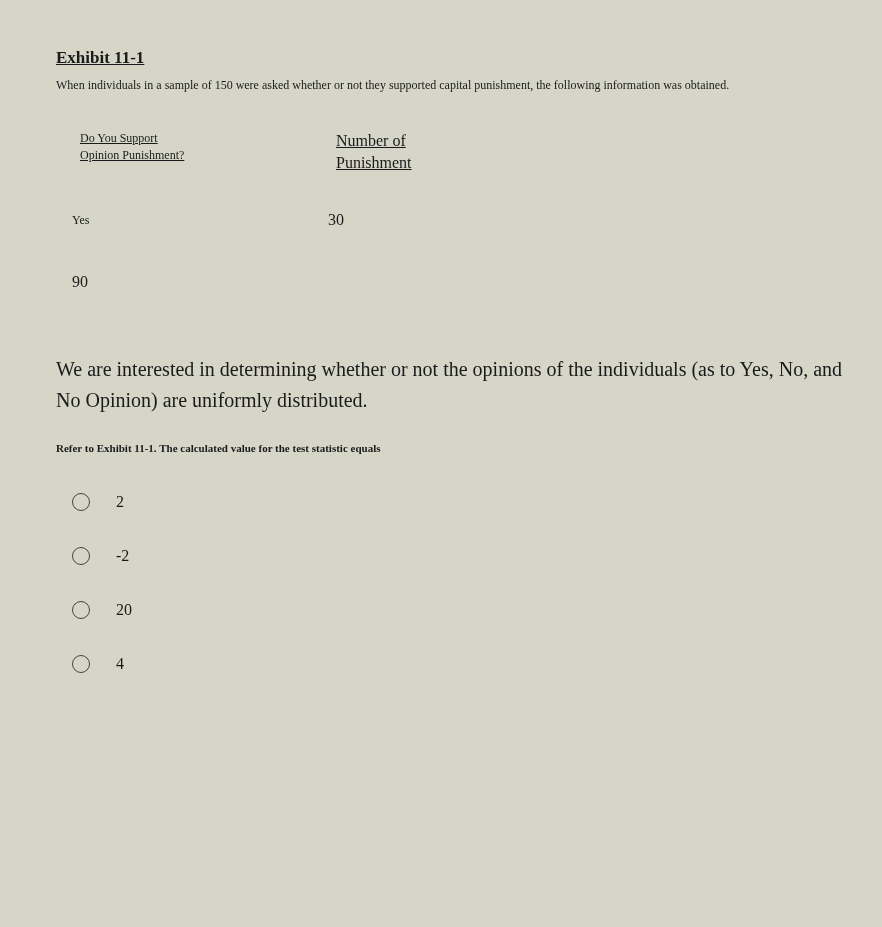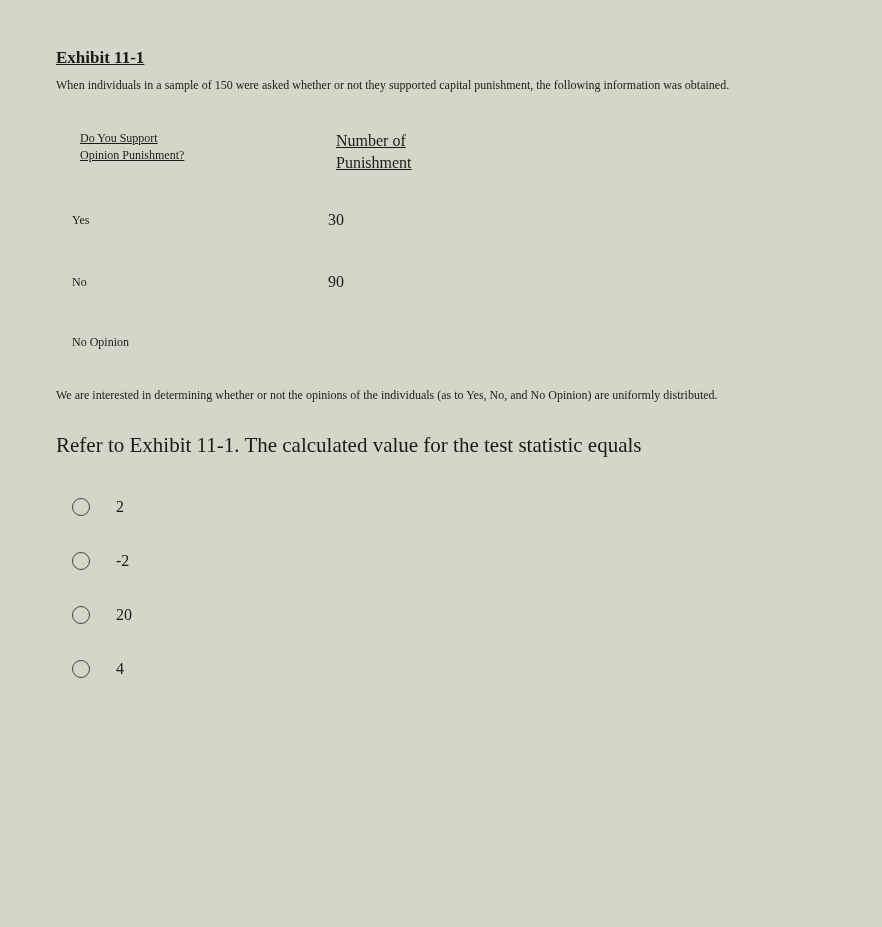--- a/index.html
+++ b/index.html
@@ -65,29 +65,30 @@
       text-decoration: underline;
       font-weight: normal;
     }
 
     .col-right.header {
       text-decoration: underline;
       font-weight: normal;
     }
 
     .analysis-text {
-      font-size: 12px;
+      font-size: 20px;
       line-height: 1.55;
       margin-bottom: 24px;
     }
 
     .question-text {
-      font-size: 21px;
+      font-size: 11px;
       line-height: 1.55;
       margin-bottom: 28px;
+      font-weight: bold;
     }
 
     .options-section {
       margin-left: 8px;
     }
 
     .option-item {
       display: flex;
       align-items: center;
       margin-bottom: 20px;
@@ -130,26 +131,24 @@
       <span>Punishment</span>
     </div>
   </div>
 
   <div class="table-row">
     <div class="col-left">Yes</div>
     <div class="col-right">30</div>
   </div>
 
   <div class="table-row">
-    <div class="col-left">No</div>
     <div class="col-right">90</div>
   </div>
 
   <div class="table-row">
-    <div class="col-left">No Opinion</div>
   </div>
 
 </div>
 
 <p class="analysis-text">We are interested in determining whether or not the opinions of the individuals (as to Yes, No, and No Opinion) are uniformly distributed.</p>
 
 <p class="question-text">Refer to Exhibit 11-1. The calculated value for the test statistic equals</p>
 
 <div class="options-section">
 

